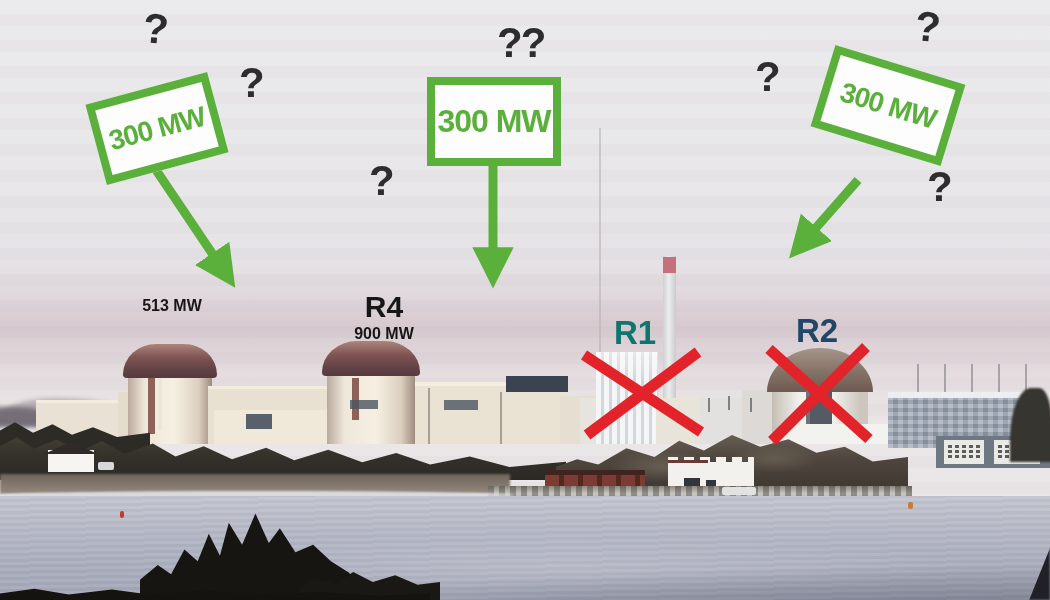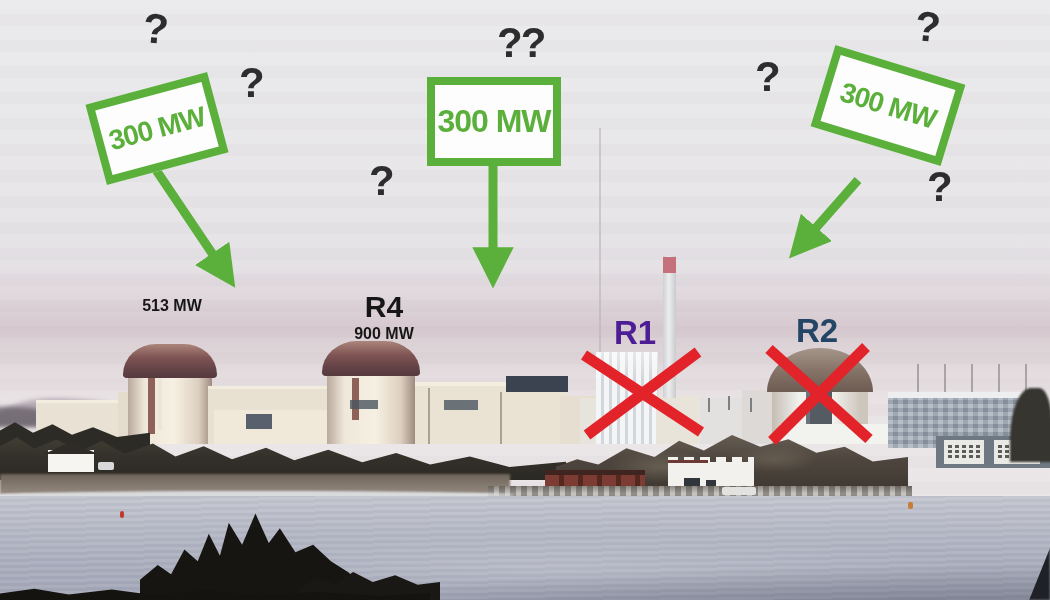--- a/index.html
+++ b/index.html
@@ -175,21 +175,21 @@
   .q2{left:239px;top:62px;}
   .q3{left:497px;top:22px;}
   .q4{left:369px;top:160px;}
   .q5{left:915px;top:6px;transform:rotate(6deg);}
   .q6{left:755px;top:56px;}
   .q7{left:927px;top:166px;}
 
   .rlabel{text-align:center;font-weight:bold;line-height:1;color:#161616;}
   .rl-r3{left:128px;top:294px;width:88px;}
   .rl-r4{left:340px;top:292px;width:88px;}
-  .rl-r1{left:604px;top:316px;width:62px;color:#4c1d95;}
+  .rl-r1{left:604px;top:316px;width:62px;color:#0f766e;}
   .rl-r2{left:786px;top:314px;width:62px;color:#234666;}
   .rl-name{position:static;display:block;font-size:30px;}
   .rl-r1 .rl-name,.rl-r2 .rl-name{font-size:33px;}
   .rl-cap{position:static;display:block;font-size:16px;margin-top:4px;}
 </style>
 </head>
 <body>
 
 <div class="stage">
 

